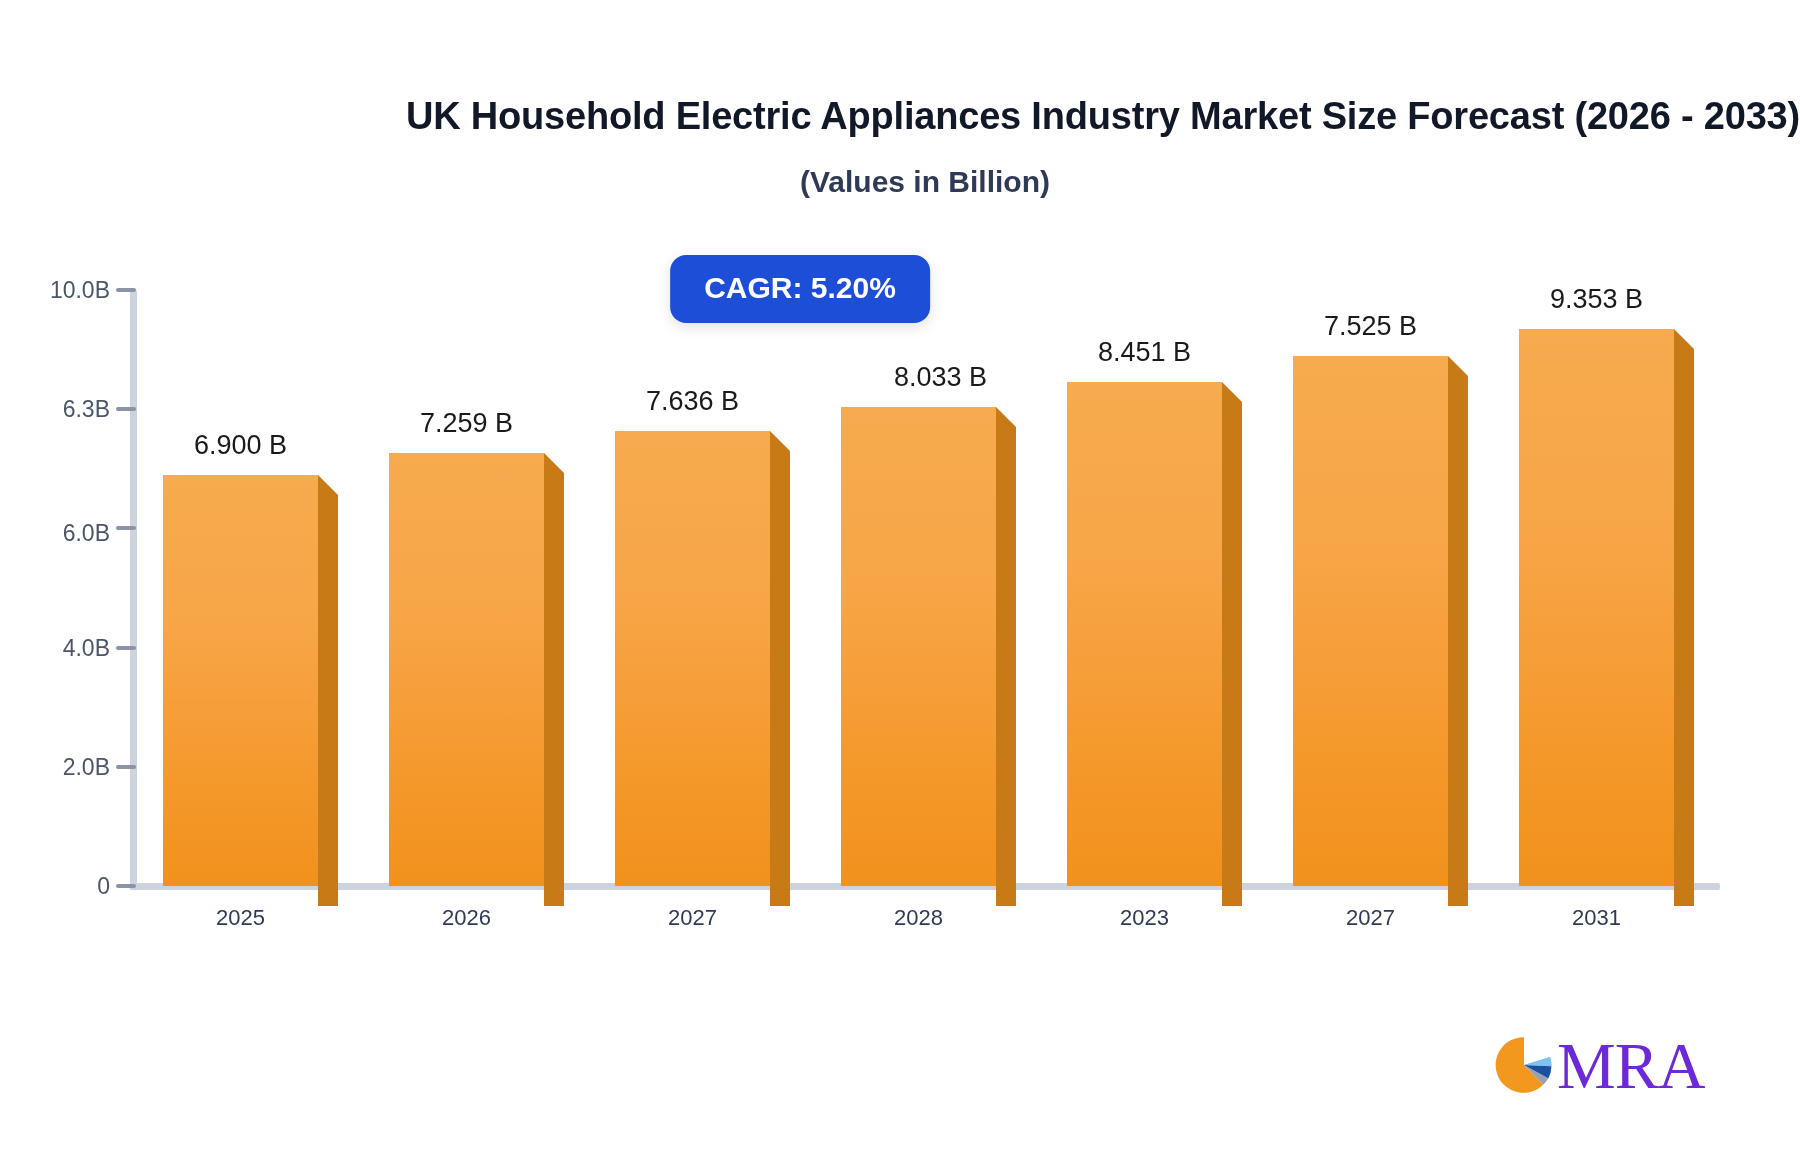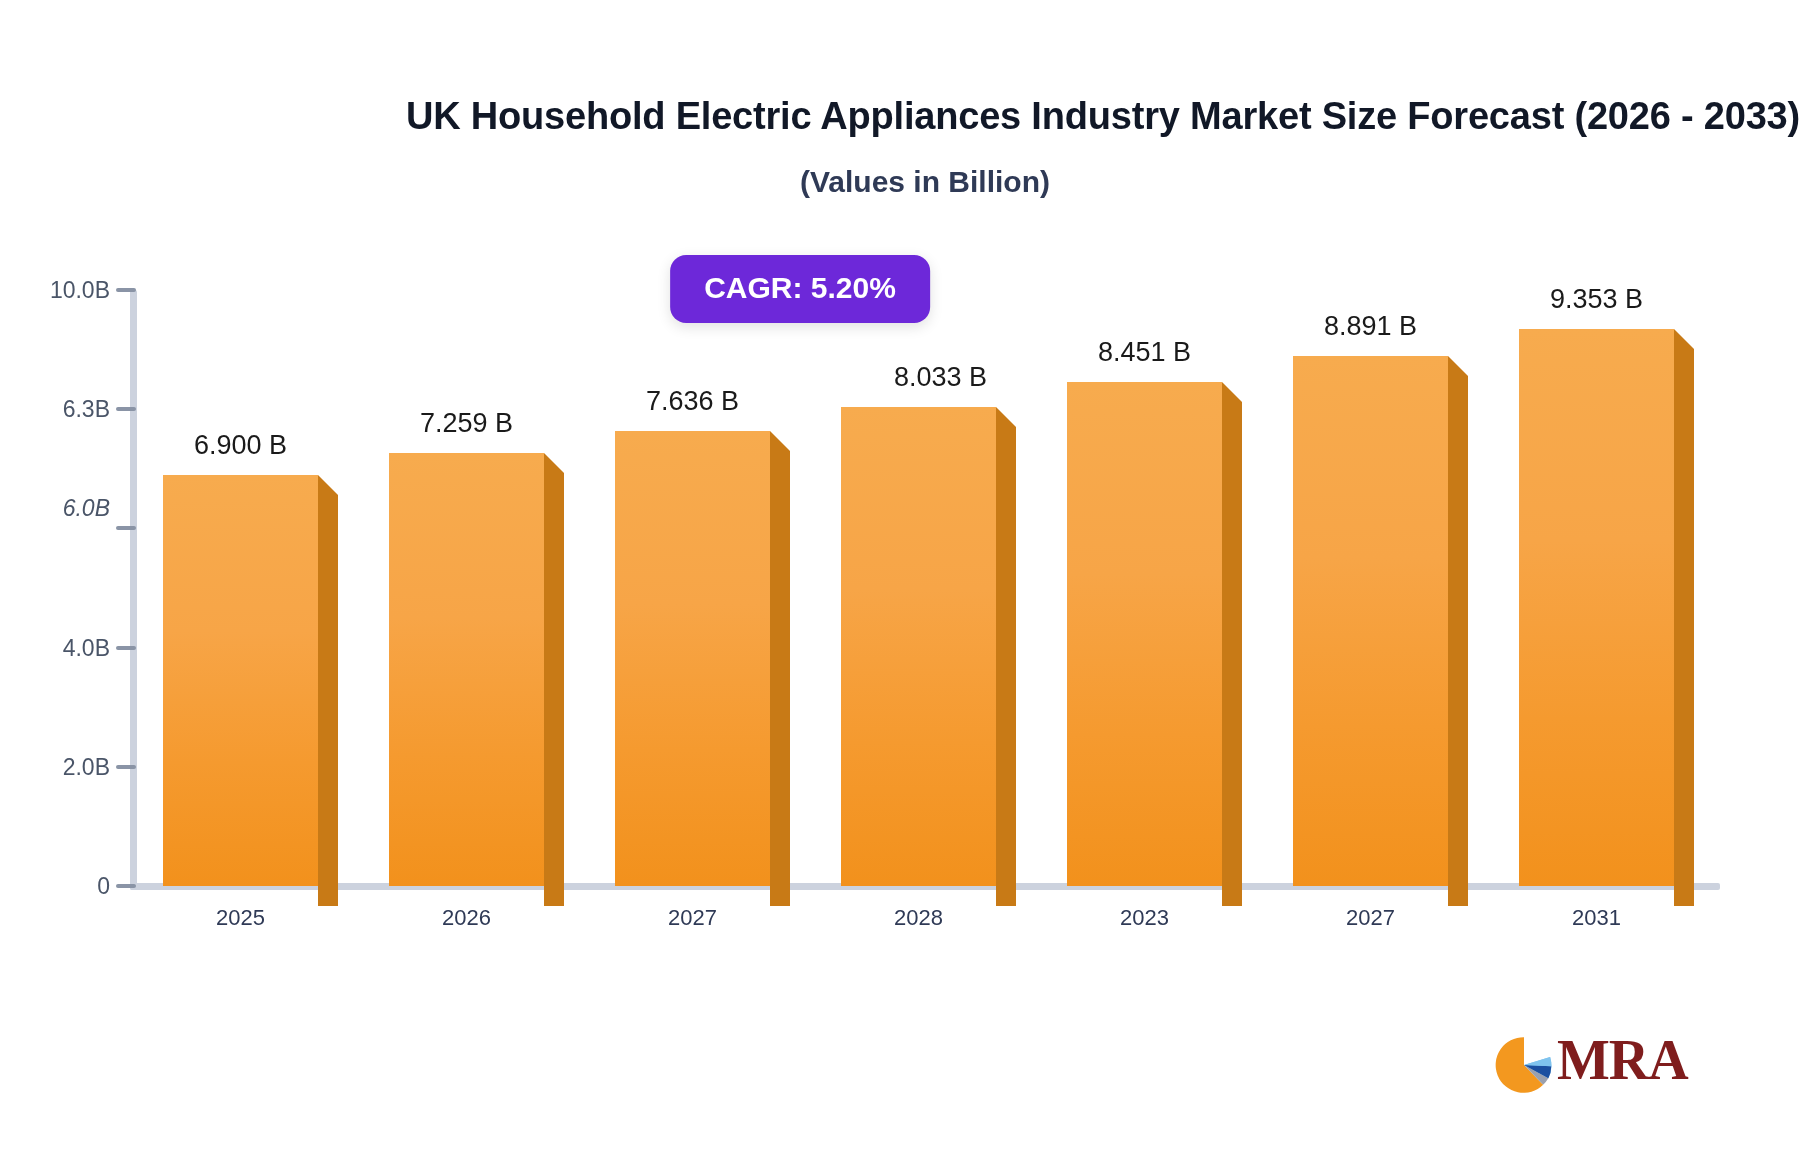--- a/index.html
+++ b/index.html
@@ -48,21 +48,21 @@
     white-space: nowrap;
     padding-left: 25px;
   }
 
   
   .cagr-badge {
     position: absolute;
     left: 800px;
     top: 255px;
     transform: translateX(-50%);
-    background: #6d28d9;
+    background: #1d4ed8;
     color: #ffffff;
     font-size: 30px;
     font-weight: bold;
     padding: 16px 34px 18px 34px;
     border-radius: 16px;
     white-space: nowrap;
     box-shadow: 0 4px 14px rgba(0,0,0,0.12);
     z-index: 6;
   }
 
@@ -146,23 +146,23 @@
     top: 1030px;
     width: 260px;
     height: 85px;
   }
   .logo-mark { position: absolute; left: 0; top: 6px; }
   .logo-text {
     position: absolute;
     left: 62px;
     top: -2px;
     font-family: "Liberation Serif", serif;
-    font-size: 56px;
-    font-weight: bold;
-    color: #7f1d1d;
+    font-size: 66px;
+    font-weight: normal;
+    color: #6d28d9;
     letter-spacing: -1px;
   }
 </style>
 </head>
 <body>
 
 <div id="chart-root">
 
   <div class="title">UK Household Electric Appliances Industry Market Size Forecast (2026 - 2033)</div>
   <div class="subtitle">(Values in Billion)</div>
@@ -172,21 +172,21 @@
   <div id="plot">
     <div class="axis-y-line"></div>
     <div class="axis-x-line"></div>
     <div id="yticks">
         <div class="ytick-label" style="left: 20px; top: 886px;">0</div>
         <div class="ytick-dash" style="left: 116px; top: 886px;"></div>
         <div class="ytick-label" style="left: 20px; top: 766.8px;">2.0B</div>
         <div class="ytick-dash" style="left: 116px; top: 766.8px;"></div>
         <div class="ytick-label" style="left: 20px; top: 647.6px;">4.0B</div>
         <div class="ytick-dash" style="left: 116px; top: 647.6px;"></div>
-        <div class="ytick-label" style="left: 20px; top: 508px; font-style: italic;">6.0B</div>
+        <div class="ytick-label" style="left: 20px; top: 533px;">6.0B</div>
         <div class="ytick-dash" style="left: 116px; top: 528.4px;"></div>
         <div class="ytick-label" style="left: 20px; top: 409.2px;">6.3B</div>
         <div class="ytick-dash" style="left: 116px; top: 409.2px;"></div>
         <div class="ytick-label" style="left: 20px; top: 290px;">10.0B</div>
         <div class="ytick-dash" style="left: 116px; top: 290px;"></div>
       </div>
     <div id="bars">
         <div class="bar-side" style="left: 318px; top: 475px; width: 20px; height: 431px; bottom: auto; clip-path: polygon(0px 0px, 100% 20px, 100% 100%, 0px 100%);"></div>
         <div class="bar-front" style="left: 163px; top: 475px; width: 155px; height: 411px; bottom: auto;"></div>
         <div class="bar-value" style="left: 123px; width: 235px; top: 430px;">6.900 B</div>
@@ -197,21 +197,21 @@
         <div class="bar-front" style="left: 615px; top: 431px; width: 155px; height: 455px; bottom: auto;"></div>
         <div class="bar-value" style="left: 575px; width: 235px; top: 386px;">7.636 B</div>
         <div class="bar-side" style="left: 996px; top: 407px; width: 20px; height: 499px; bottom: auto; clip-path: polygon(0px 0px, 100% 20px, 100% 100%, 0px 100%);"></div>
         <div class="bar-front" style="left: 841px; top: 407px; width: 155px; height: 479px; bottom: auto;"></div>
         <div class="bar-value" style="left: 823px; width: 235px; top: 362px; text-align: center;">8.033 B</div>
         <div class="bar-side" style="left: 1222px; top: 382px; width: 20px; height: 524px; bottom: auto; clip-path: polygon(0px 0px, 100% 20px, 100% 100%, 0px 100%);"></div>
         <div class="bar-front" style="left: 1067px; top: 382px; width: 155px; height: 504px; bottom: auto;"></div>
         <div class="bar-value" style="left: 1027px; width: 235px; top: 337px;">8.451 B</div>
         <div class="bar-side" style="left: 1448px; top: 356px; width: 20px; height: 550px; bottom: auto; clip-path: polygon(0px 0px, 100% 20px, 100% 100%, 0px 100%);"></div>
         <div class="bar-front" style="left: 1293px; top: 356px; width: 155px; height: 530px; bottom: auto;"></div>
-        <div class="bar-value" style="left: 1253px; width: 235px; top: 311px;">8.891 B</div>
+        <div class="bar-value" style="left: 1253px; width: 235px; top: 311px;">7.525 B</div>
         <div class="bar-side" style="left: 1674px; top: 329px; width: 20px; height: 577px; bottom: auto; clip-path: polygon(0px 0px, 100% 20px, 100% 100%, 0px 100%);"></div>
         <div class="bar-front" style="left: 1519px; top: 329px; width: 155px; height: 557px; bottom: auto;"></div>
         <div class="bar-value" style="left: 1479px; width: 235px; top: 284px;">9.353 B</div>
       </div>
     <div id="xlabels">
         <div class="bar-xlabel" style="left: 123px; width: 235px;">2025</div>
         <div class="bar-xlabel" style="left: 349px; width: 235px;">2026</div>
         <div class="bar-xlabel" style="left: 575px; width: 235px;">2027</div>
         <div class="bar-xlabel" style="left: 801px; width: 235px;">2028</div>
         <div class="bar-xlabel" style="left: 1027px; width: 235px;">2023</div>

